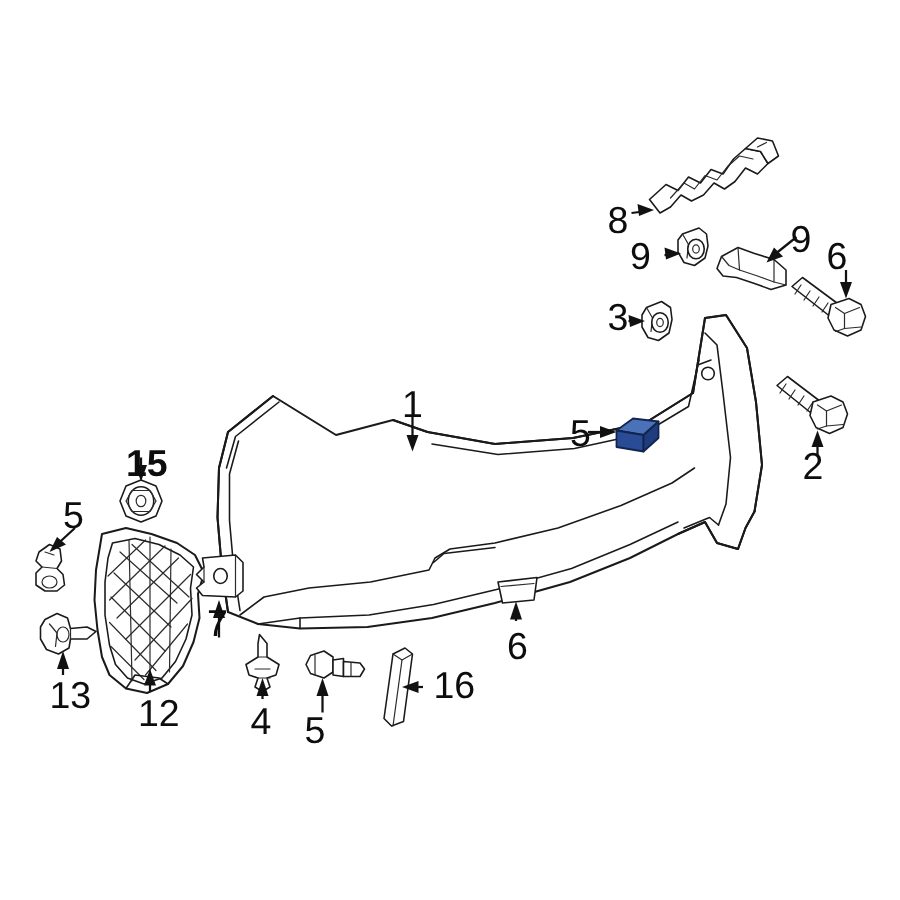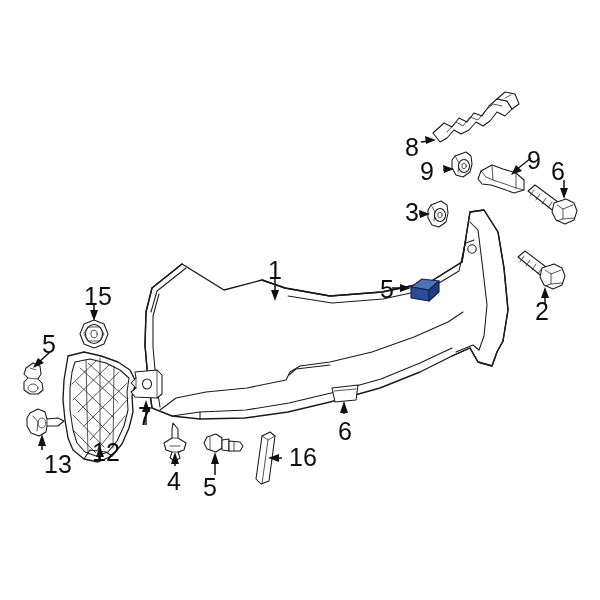--- a/index.html
+++ b/index.html
@@ -361,20 +361,20 @@
   <div class="callout-num" style="left:535px; top:299px;">2</div>
   <div class="callout-num" style="left:405px; top:200px;">3</div>
   <div class="callout-num" style="left:167px; top:469px;">4</div>
   <div class="callout-num" style="left:380px; top:277px;">5</div>
   <div class="callout-num" style="left:338px; top:419px;">6</div>
   <div class="callout-num" style="left:138px; top:404px;">7</div>
   <div class="callout-num" style="left:405px; top:135px;">8</div>
   <div class="callout-num" style="left:527px; top:148px;">9</div>
   <div class="callout-num" style="left:551px; top:159px;">6</div>
   <div class="callout-num" style="left:420px; top:159px;">9</div>
-  <div class="callout-num" style="left:92px;  top:440px;">12</div>
-  <div class="callout-num" style="left:44px;  top:452px;">13</div>
+  <div class="callout-num" style="left:92px;  top:464px;">12</div>
+  <div class="callout-num" style="left:33px;  top:452px;">13</div>
   <div class="callout-num" style="left:42px;  top:332px;">5</div>
-  <div class="callout-num" style="left:84px;  top:284px;">15</div>
+  <div class="callout-num" style="left:84px;  top:297px;font-weight:bold;">15</div>
   <div class="callout-num" style="left:289px; top:445px;">16</div>
   <div class="callout-num" style="left:203px; top:475px;">5</div>
 
 </div>
 
 </body></html>

